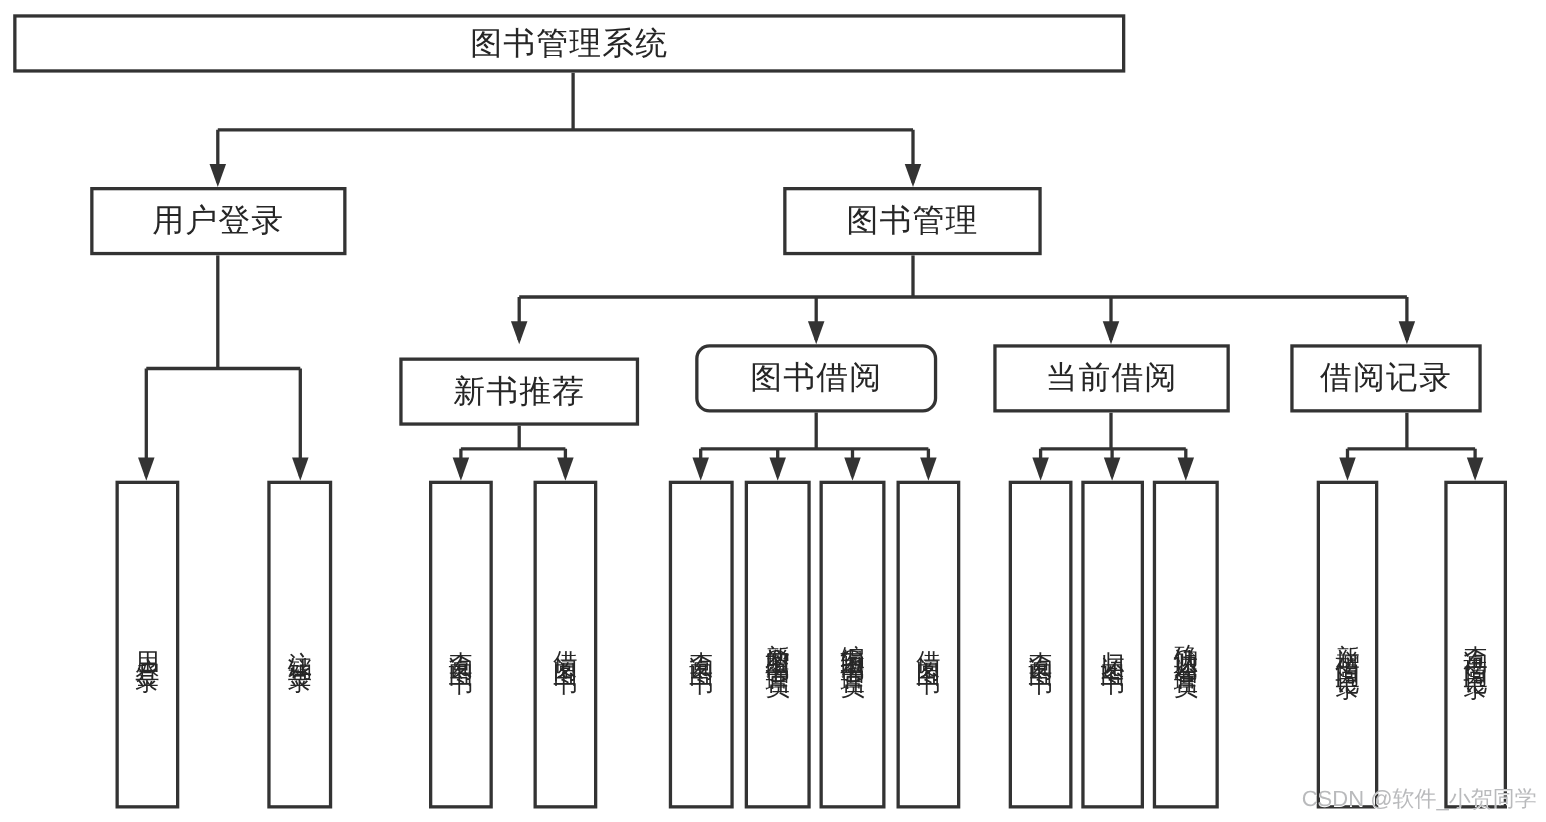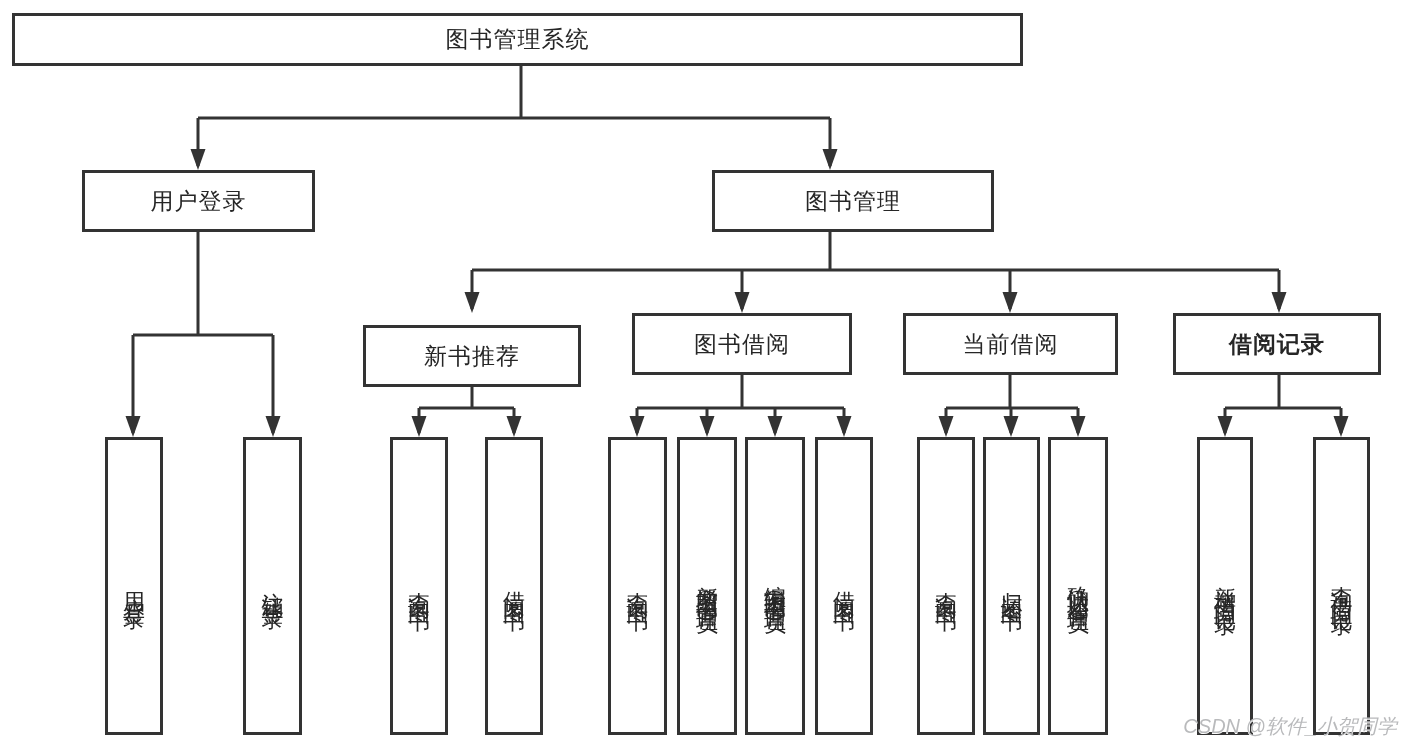--- a/index.html
+++ b/index.html
@@ -13,31 +13,31 @@
   #connectors{position:absolute;left:0;top:0;z-index:0;}
   .node{
     position:absolute;
     box-sizing:border-box;
     border:3px solid #333333;
     background:#ffffff;
     display:flex;align-items:center;justify-content:center;
     color:#262626;
     z-index:1;
   }
-  .hlabel{font-size:23px;letter-spacing:1px;white-space:nowrap;}
+  .hlabel{font-size:29px;letter-spacing:1px;white-space:nowrap;}
   
   .box-root{left:12px;top:13px;width:1011px;height:53px;}
   
   .box-user-login{left:82px;top:170px;width:233px;height:62px;}
-  .box-book-mgmt{left:712px;top:170px;width:282px;height:62px;}
+  .box-book-mgmt{left:712px;top:170px;width:235px;height:62px;}
   
   .box-nbr{left:363px;top:313px;width:218px;height:62px;margin-top:12px;}
-  .box-bb{left:632px;top:313px;width:220px;height:62px;}
+  .box-bb{left:632px;top:313px;width:220px;height:62px;border-radius:13px;}
   .box-cb{left:903px;top:313px;width:215px;height:62px;justify-content:center;}
-  .box-br{left:1173px;top:313px;width:208px;height:62px;font-weight:bold;}
+  .box-br{left:1173px;top:313px;width:174px;height:62px;}
   
   .leaf{top:437px;height:298px;}
   .vtext{
     writing-mode:vertical-rl;
     text-orientation:mixed;
     font-size:22px;
     letter-spacing:6px;
     line-height:1;
     color:#262626;
     white-space:nowrap;
@@ -57,21 +57,20 @@
   .leaf-e2{left:1313px;width:57px;}
   .tight{letter-spacing:4px;}
   #watermark{
     position:absolute;
     right:8px;bottom:7px;
     font-size:20px;
     color:#b9babc;
     z-index:2;
     white-space:nowrap;
     text-shadow:0 1px 0 #ffffff;
-    font-style:italic;
   }
 </style>
 </head>
 <body>
 
 <div id="canvas">
 
   <svg id="connectors" width="1405" height="747" viewBox="0 0 1405 747">
     <g stroke="#333333" stroke-width="3" fill="none">
 

